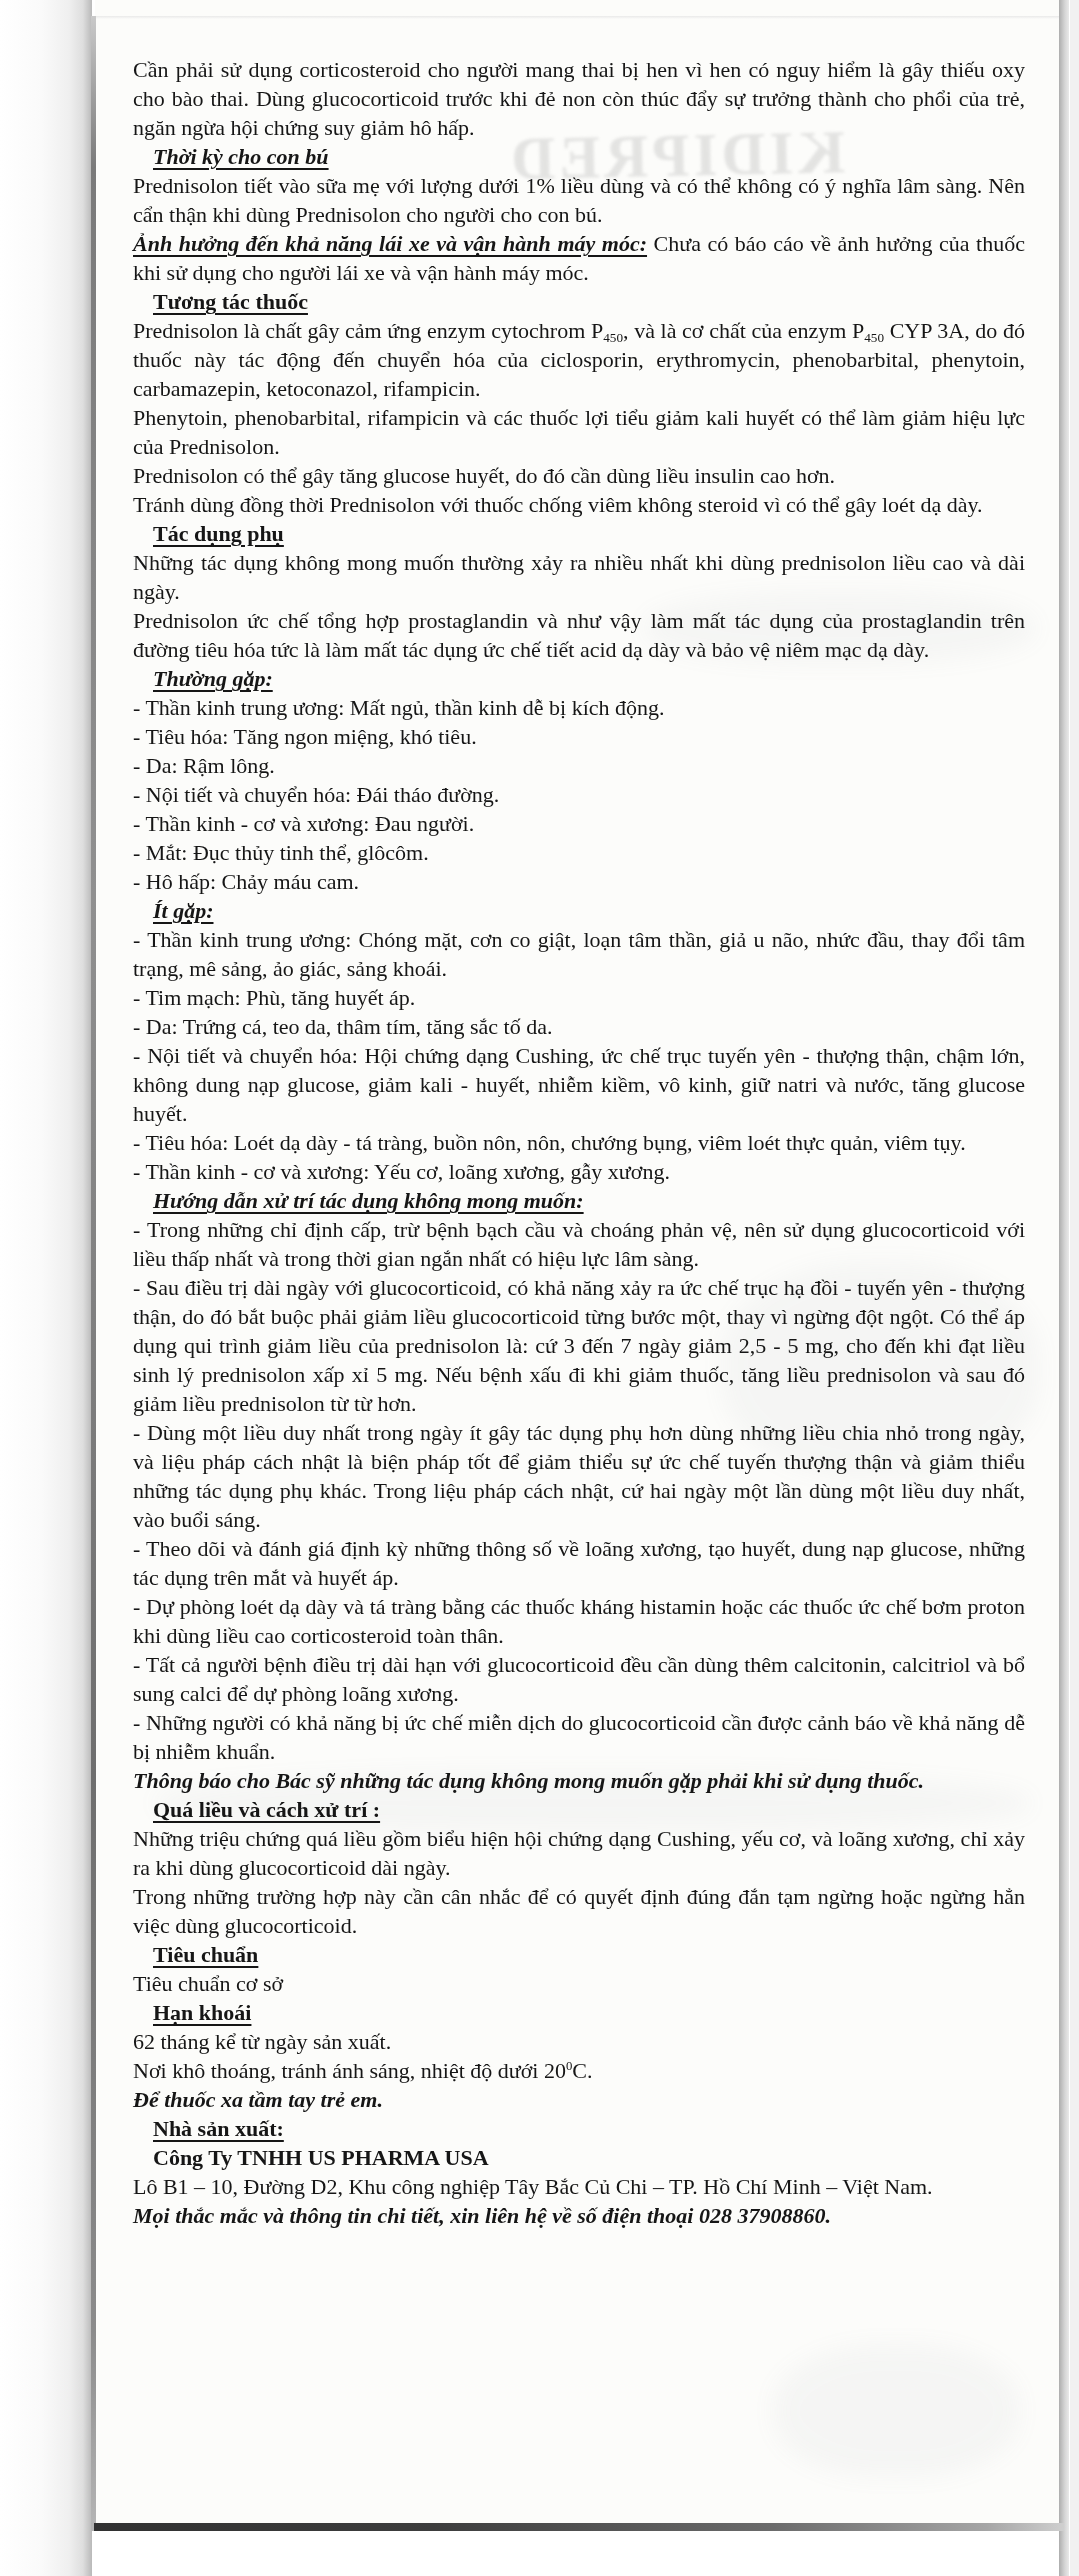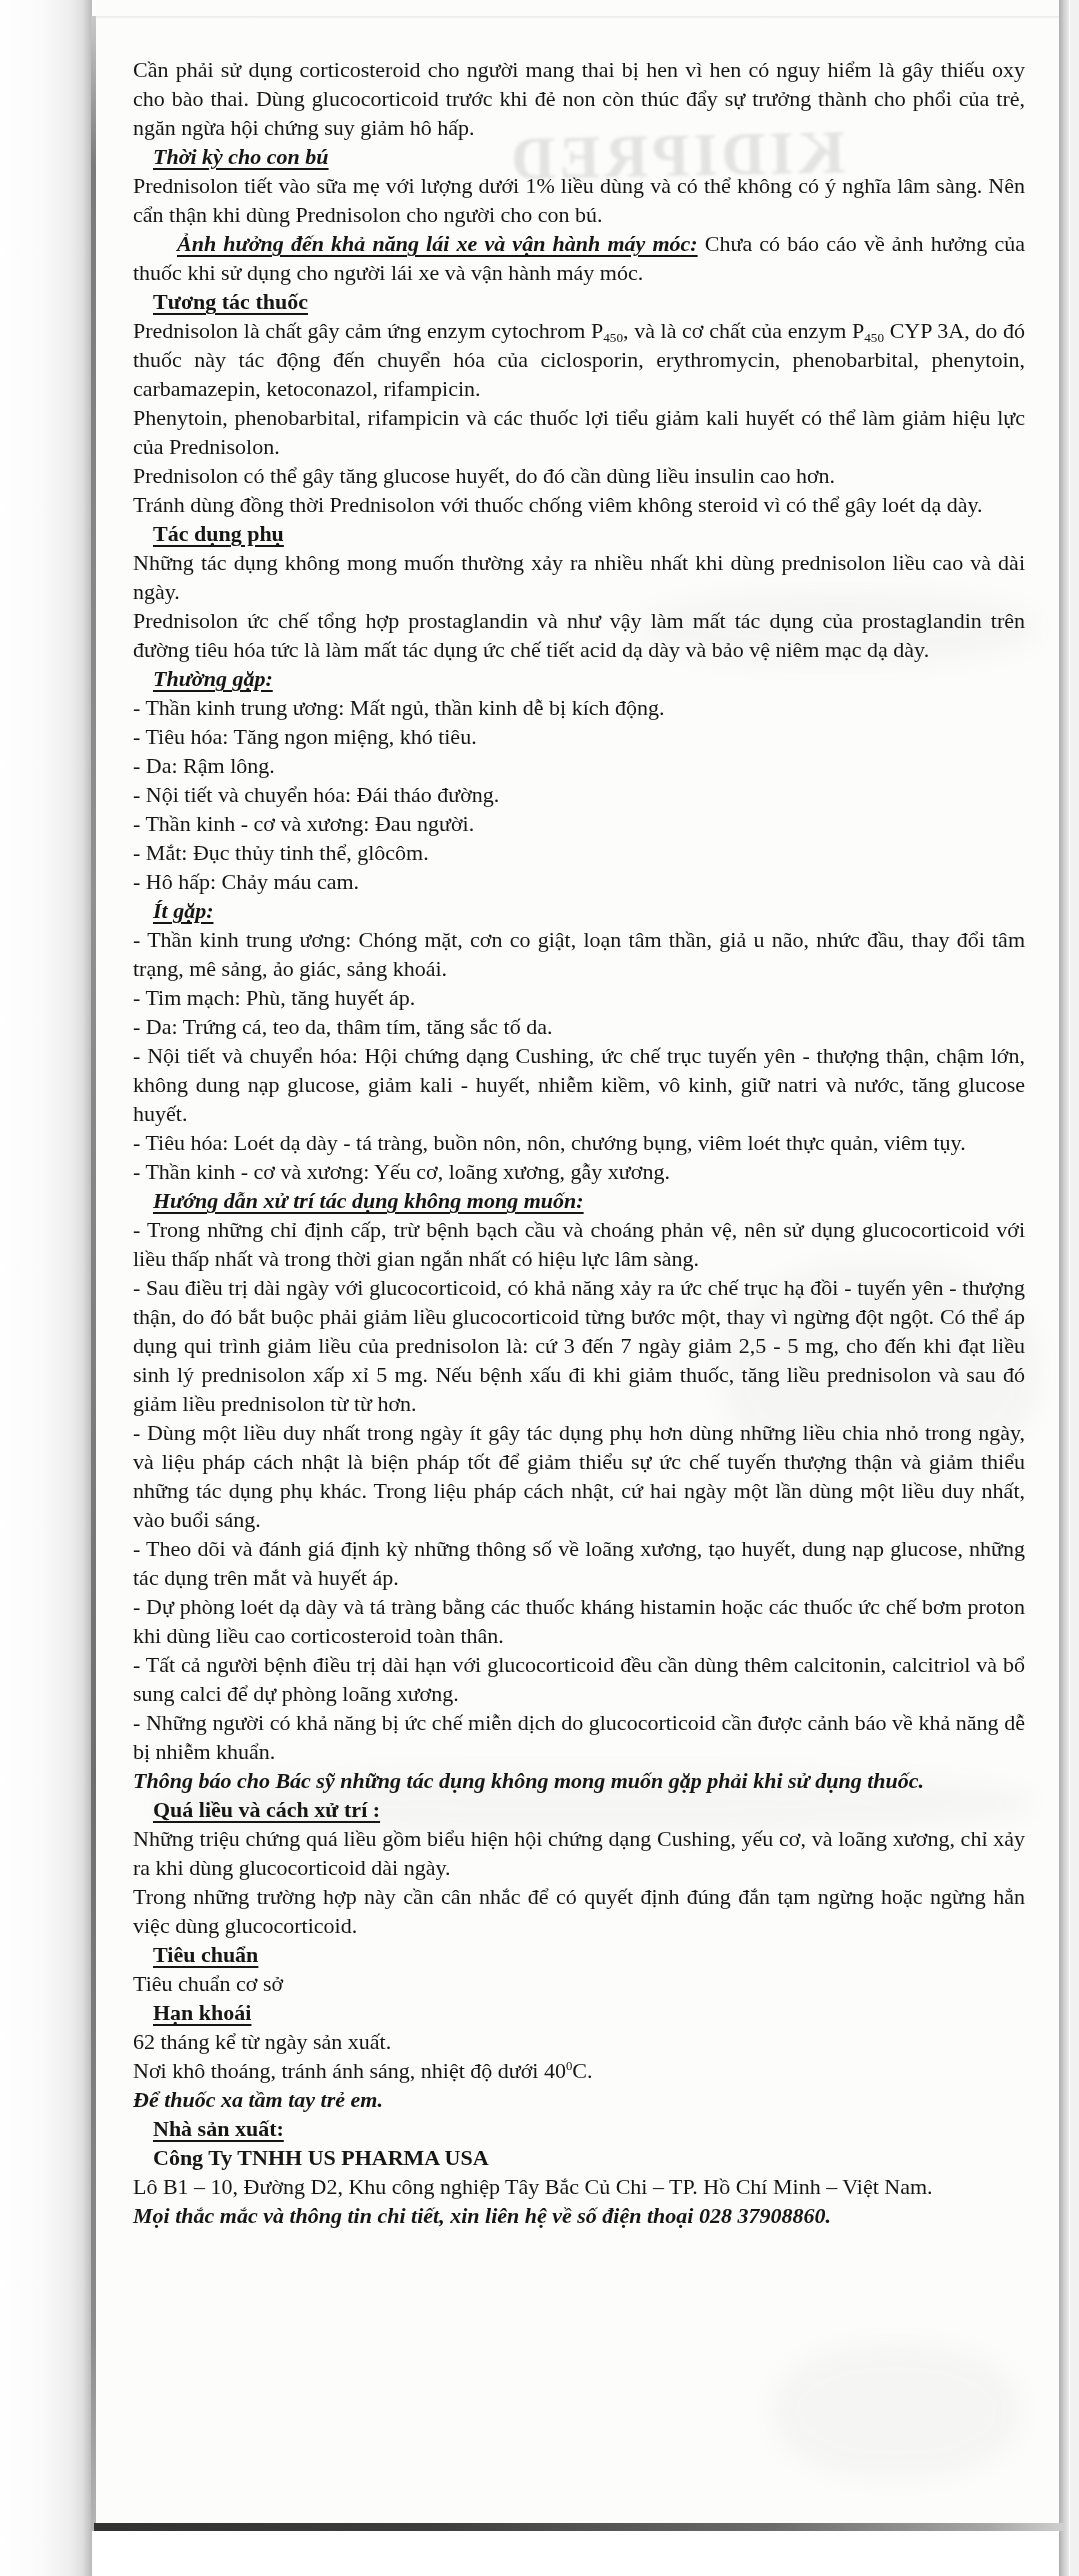--- a/index.html
+++ b/index.html
@@ -25,21 +25,21 @@
          transform:scaleX(-1) rotate(1.2deg);white-space:nowrap;}
   .shade{position:absolute;background:#8d949c;opacity:.06;filter:blur(11.3px);border-radius:45%;}
   
   .text{position:absolute;left:133px;top:55px;width:892px;font-size:22px;line-height:29px;}
   .blk{margin:0;text-align:justify;}
   .blk.h,.blk.hi,.blk.pb{text-align:left;margin-left:20px;}
   .blk.h{font-weight:bold;}
   .blk.hi{font-weight:bold;font-style:italic;}
   .blk.pb{font-weight:bold;}
   .blk.pbi{font-weight:bold;font-style:italic;}
-  .b{font-weight:bold;margin-left:44px;}
+  .b{font-weight:bold;}
   .i{font-style:italic;}
   .u{text-decoration:underline;text-decoration-thickness:1.8px;text-underline-offset:4.1px;}
   sub{font-size:0.6em;line-height:0;vertical-align:baseline;position:relative;top:0.28em;}
   sup{font-size:0.58em;line-height:0;vertical-align:super;}
 </style>
 </head>
 <body>
 
 <div class="canvas">
   <div class="page"></div>
@@ -92,21 +92,21 @@
       <div class="blk p"><span>- Tất cả người bệnh điều trị dài hạn với glucocorticoid đều cần dùng thêm calcitonin, calcitriol và bổ sung calci để dự phòng loãng xương.</span></div>
       <div class="blk p"><span>- Những người có khả năng bị ức chế miễn dịch do glucocorticoid cần được cảnh báo về khả năng dễ bị nhiễm khuẩn.</span></div>
       <div class="blk pbi"><span>Thông báo cho Bác sỹ những tác dụng không mong muốn gặp phải khi sử dụng thuốc.</span></div>
       <div class="blk h"><span class="u">Quá liều và cách xử trí :</span></div>
       <div class="blk p"><span>Những triệu chứng quá liều gồm biểu hiện hội chứng dạng Cushing, yếu cơ, và loãng xương, chỉ xảy ra khi dùng glucocorticoid dài ngày.</span></div>
       <div class="blk p"><span>Trong những trường hợp này cần cân nhắc để có quyết định đúng đắn tạm ngừng hoặc ngừng hẳn việc dùng glucocorticoid.</span></div>
       <div class="blk h"><span class="u">Tiêu chuẩn</span></div>
       <div class="blk p"><span>Tiêu chuẩn cơ sở</span></div>
       <div class="blk h"><span class="u">Hạn khoái</span></div>
       <div class="blk p"><span>62 tháng kể từ ngày sản xuất.</span></div>
-      <div class="blk p"><span>Nơi khô thoáng, tránh ánh sáng, nhiệt độ dưới 40</span><sup>0</sup><span>C.</span></div>
+      <div class="blk p"><span>Nơi khô thoáng, tránh ánh sáng, nhiệt độ dưới 20</span><sup>0</sup><span>C.</span></div>
       <div class="blk pbi"><span>Để thuốc xa tầm tay trẻ em.</span></div>
       <div class="blk h"><span class="u">Nhà sản xuất:</span></div>
       <div class="blk pb"><span>Công Ty TNHH US PHARMA USA</span></div>
       <div class="blk p"><span>Lô B1 – 10, Đường D2, Khu công nghiệp Tây Bắc Củ Chi – TP. Hồ Chí Minh – Việt Nam.</span></div>
       <div class="blk pbi"><span>Mọi thắc mắc và thông  tin chi tiết, xin  liên hệ về số điện thoại 028 37908860.</span></div>
     </div>
 
   <div class="bottom-bar"></div>
 </div>
 

